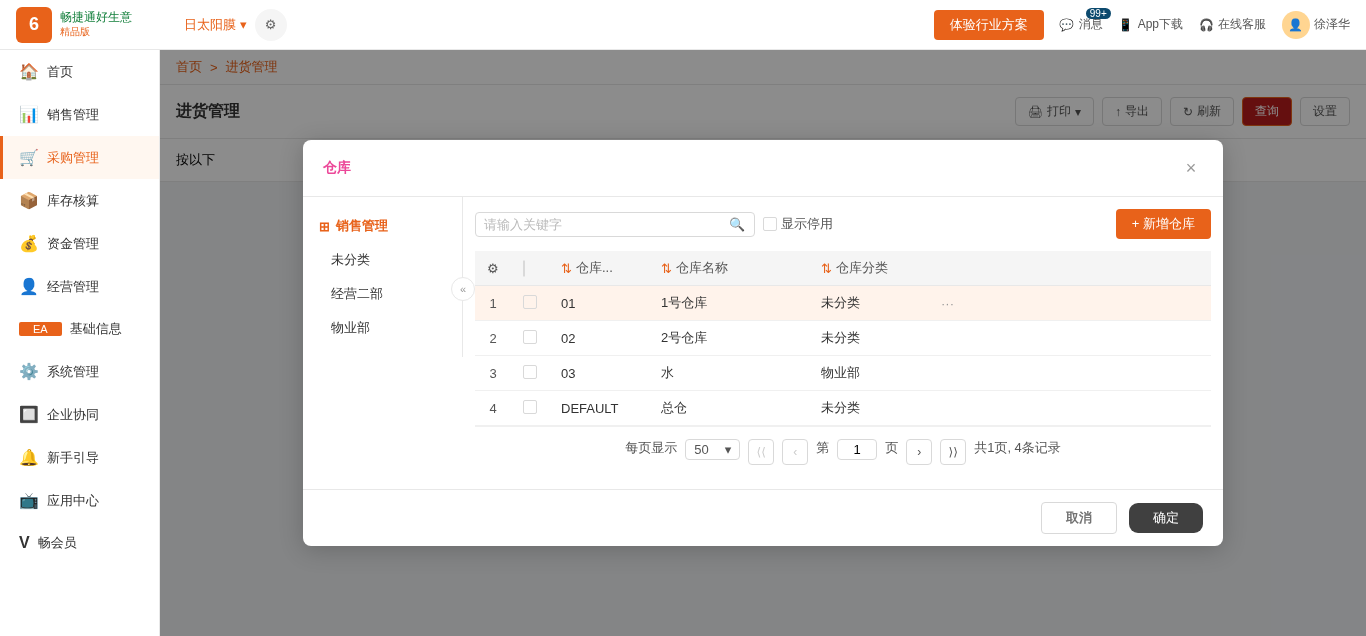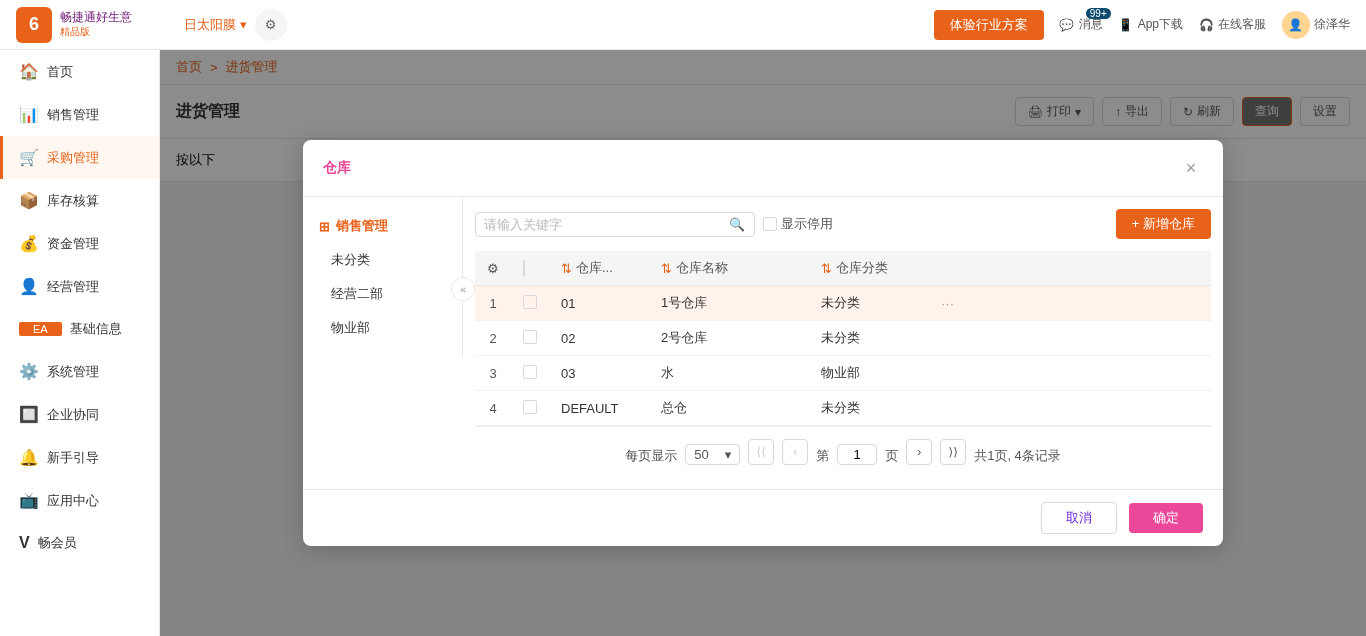--- a/index.html
+++ b/index.html
@@ -22,21 +22,21 @@
       gap: 8px;
       width: 160px;
     }
     .logo-icon {
       width: 36px; height: 36px;
       background: #e8621a;
       border-radius: 6px;
       display: flex; align-items: center; justify-content: center;
       color: white; font-weight: bold; font-size: 18px;
     }
-    .logo-text { font-size: 12px; color: #701a75; line-height: 1.3; }
+    .logo-text { font-size: 12px; color: #15803d; line-height: 1.3; }
     .logo-sub { font-size: 10px; color: #e8621a; }
 
     .header-store {
       display: flex; align-items: center; gap: 4px;
       color: #333; font-size: 13px; cursor: pointer;
       padding: 4px 8px;
     }
     .header-store span { color: #e8621a; }
 
     .header-actions {
@@ -145,21 +145,21 @@
       padding: 5px 12px;
       border: 1px solid #d9d9d9;
       background: #fff;
       border-radius: 4px;
       cursor: pointer;
       font-size: 12px;
       color: #555;
       display: flex; align-items: center; gap: 4px;
     }
     .toolbar-btn.primary {
-      background: #737373;
+      background: #b91c1c;
       color: white;
       border-color: #e8621a;
     }
 
     
     .filter-area {
       background: #fff;
       padding: 12px 16px;
       display: flex; align-items: center; gap: 12px;
       border-bottom: 1px solid #e8e8e8;
@@ -327,21 +327,21 @@
       border: 1px solid #d9d9d9;
       border-radius: 2px;
       display: inline-block;
     }
     .row-more {
       color: #999; cursor: pointer;
     }
 
     
     .pagination {
-      display: flex; align-items: flex-end; justify-content: center;
+      display: flex; align-items: flex-start; justify-content: center;
       padding: 12px;
       gap: 8px;
       font-size: 13px;
       color: #555;
       border-top: 1px solid #f0f0f0;
       margin-top: auto;
     }
     .page-size-btn {
       border: 1px solid #d9d9d9;
       border-radius: 4px;
@@ -376,27 +376,28 @@
       display: flex; align-items: center; justify-content: flex-end;
       gap: 12px;
     }
     .cancel-btn {
       padding: 6px 24px;
       border: 1px solid #d9d9d9;
       border-radius: 4px;
       background: #fff;
       cursor: pointer;
       font-size: 13px;
-      color: #6d28d9;
+      color: #737373;
+      font-weight: bold;
     }
     .confirm-btn {
       padding: 6px 24px;
       border: none;
-      border-radius: 4px;
-      background: #ec4899;
+      border-radius: 9px;
+      background: #404040;
       color: white;
       cursor: pointer;
       font-size: 13px;
     }
   </style>
 </head>
 <body>
 
 <div class="top-header">
   <div class="logo-area">

